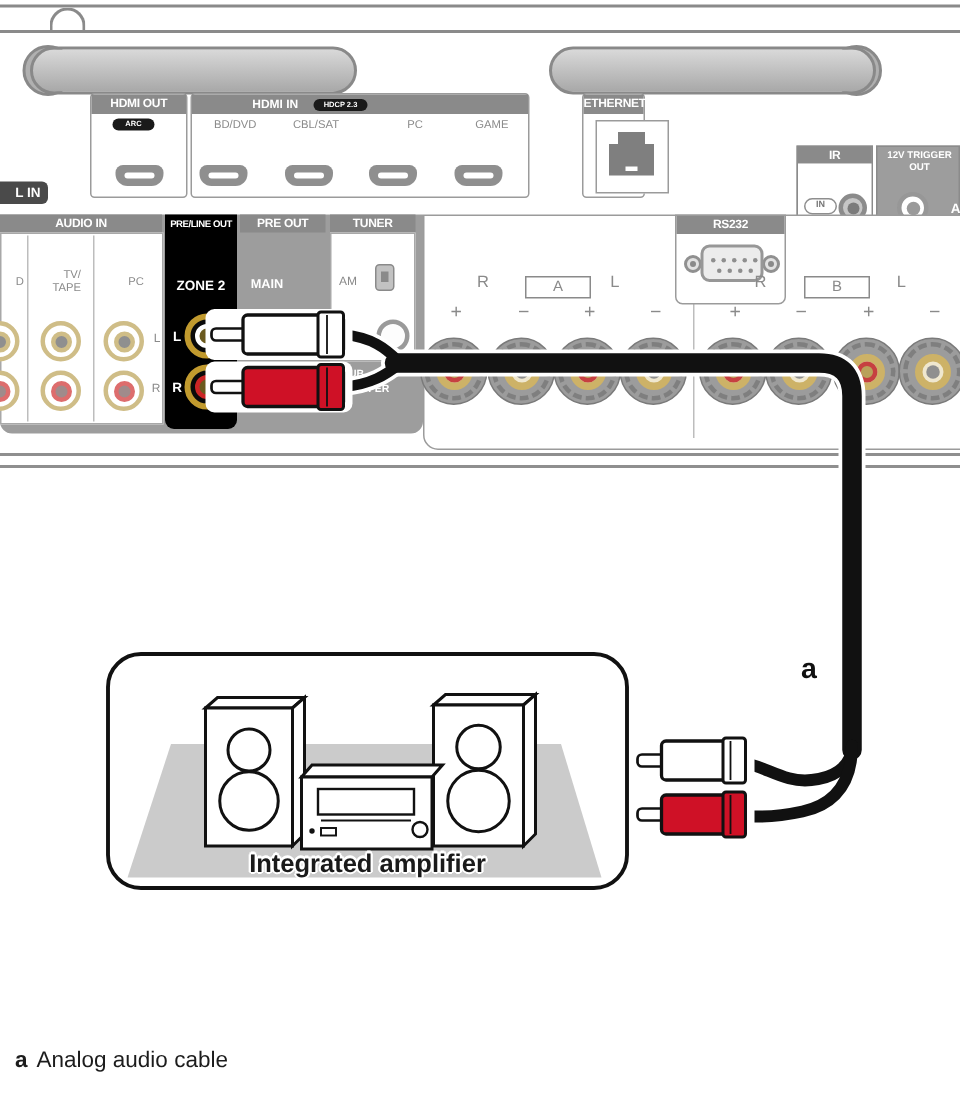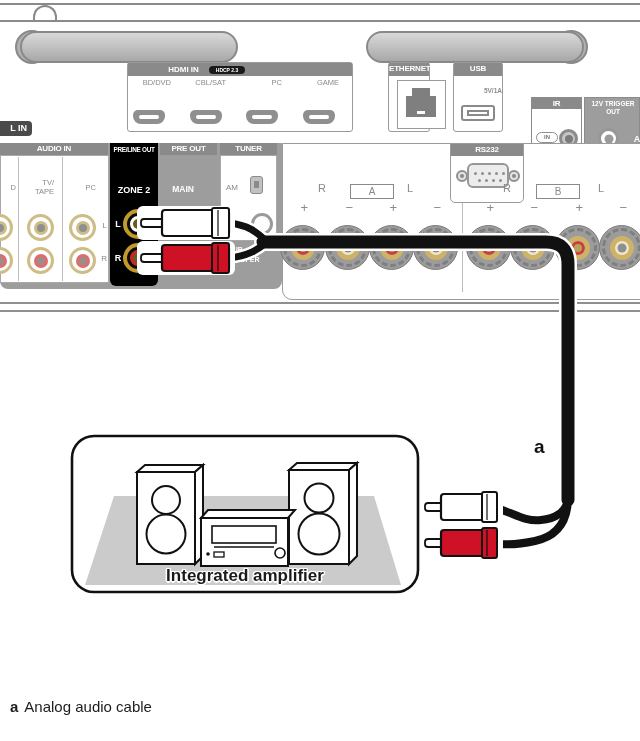--- a/index.html
+++ b/index.html
@@ -71,20 +71,25 @@
 <div class="stage">
 
   <div class="hline abs" style="top:3px;background:#8a8a8a;"></div>
   <div class="abs" style="left:33px;top:5px;width:24px;height:16px;border:2px solid #8a8a8a;border-bottom:none;border-radius:12px 12px 0 0;background:#fff;"></div>
   <div class="hline abs" style="top:20px;background:#8a8a8a;"></div>
   <div class="hub" style="left:15px;top:30px;"></div>
   <div class="hub" style="left:554px;top:30px;"></div>
   <div class="ant" style="left:20px;top:31px;width:218px;"></div>
   <div class="ant" style="left:366px;top:31px;width:218px;"></div>
 
+  <div class="wbox" style="left:60px;top:62px;width:65px;height:70px;border-radius:3px;">
+    <div class="bar" style="left:0;top:0;width:100%;height:13px;">HDMI OUT</div>
+    <div class="badge" style="left:14px;top:16px;width:28px;height:8px;font-size:5px;line-height:8px;">ARC</div>
+    <div class="hdmi" style="left:16px;top:47px;"></div>
+  </div>
 
   <div class="wbox" style="left:127px;top:62px;width:226px;height:70px;border-radius:3px;">
     <div class="bar" style="left:0;top:0;width:100%;height:13px;"></div>
     <div class="wlbl" style="left:33px;top:2px;width:45px;">HDMI IN</div>
     <div class="badge" style="left:81px;top:3px;width:36px;height:8px;font-size:5px;line-height:8px;">HDCP 2.3</div>
     <div class="lbl" style="left:3px;top:15px;width:40px;">BD/DVD</div>
     <div class="lbl" style="left:58px;top:15px;width:40px;">CBL/SAT</div>
     <div class="lbl" style="left:114px;top:15px;width:40px;">PC</div>
     <div class="lbl" style="left:171px;top:15px;width:40px;">GAME</div>
     <div class="hdmi" style="left:5px;top:47px;"></div>
@@ -95,25 +100,20 @@
 
   <div class="wbox" style="left:388px;top:62px;width:42px;height:70px;border-radius:3px;">
     <div class="bar" style="left:0;top:0;width:100%;height:13px;">ETHERNET</div>
     <div class="abs" style="left:8px;top:17px;width:49px;height:49px;border:1.5px solid #9b9b9b;background:#fff;">
       <div class="abs" style="left:14px;top:7px;width:18px;height:9px;background:#7f7f7f;"></div>
       <div class="abs" style="left:8px;top:15px;width:30px;height:21px;background:#7f7f7f;"></div>
       <div class="abs" style="left:19px;top:30px;width:8px;height:3px;background:#fff;"></div>
     </div>
   </div>
 
-  <div class="wbox" style="left:453px;top:62px;width:50px;height:70px;border-radius:3px;">
-    <div class="bar" style="left:0;top:0;width:100%;height:13px;">USB</div>
-    <div class="lbl" style="left:0;top:23px;width:100%;font-size:6.5px;font-weight:bold;color:#8c8c8c;">5V/1A</div>
-    <div class="usbport" style="left:7px;top:42px;"></div>
-  </div>
 
   <div class="gbox" style="left:531px;top:97px;width:51px;height:92px;border:1px solid #8b8b8b;">
     <div class="bar" style="left:0;top:0;width:100%;height:11px;line-height:11px;">IR</div>
     <div class="abs" style="left:0;top:11px;width:100%;height:49px;background:#fff;"></div>
     <div class="pill" style="left:4px;top:34px;width:22px;height:11px;line-height:9px;">IN</div>
     <div class="jack js" style="left:27px;top:31px;">
         <i></i>
       </div>
     <div class="pill" style="left:2px;top:68px;width:25px;height:12px;line-height:10px;">OUT</div>
     <div class="jack js" style="left:30px;top:65px;">
@@ -196,21 +196,21 @@
     <div class="jack z2" style="left:13px;top:66px;">
         <i></i>
       </div>
     <div class="wlbl" style="left:3px;top:110px;width:10px;font-size:9px;">R</div>
     <div class="jack z2 red" style="left:13px;top:100px;">
         <i></i>
       </div>
   </div>
 
   <div class="bar" style="left:160px;top:143px;width:57px;height:12px;">PRE OUT</div>
-  <div class="wlbl" style="left:162px;top:184px;width:32px;font-size:8.5px;text-align:right;">MAIN</div>
+  <div class="wlbl" style="left:162px;top:184px;width:32px;font-size:8.5px;text-align:center;">MAIN</div>
   <div class="wlbl" style="left:228px;top:245px;width:30px;font-size:7px;text-align:left;">SUB</div>
   <div class="wlbl" style="left:228px;top:255px;width:42px;font-size:7px;text-align:left;">WOOFER</div>
 
   <div class="bar" style="left:220px;top:143px;width:57px;height:12px;">TUNER</div>
   <div class="wbox" style="left:220px;top:155px;width:57px;height:86px;border-color:#a8a8a8;"></div>
   <div class="lbl" style="left:222px;top:183px;width:16px;font-size:8px;">AM</div>
   <div class="abs" style="left:250px;top:176px;width:13px;height:18px;background:#c2c2c2;border:1.5px solid #8a8a8a;border-radius:3px;">
     <div class="abs" style="left:2.5px;top:3.5px;width:5px;height:7px;background:#8a8a8a;"></div>
   </div>
   <div class="jack fm" style="left:251px;top:213px;"></div>

